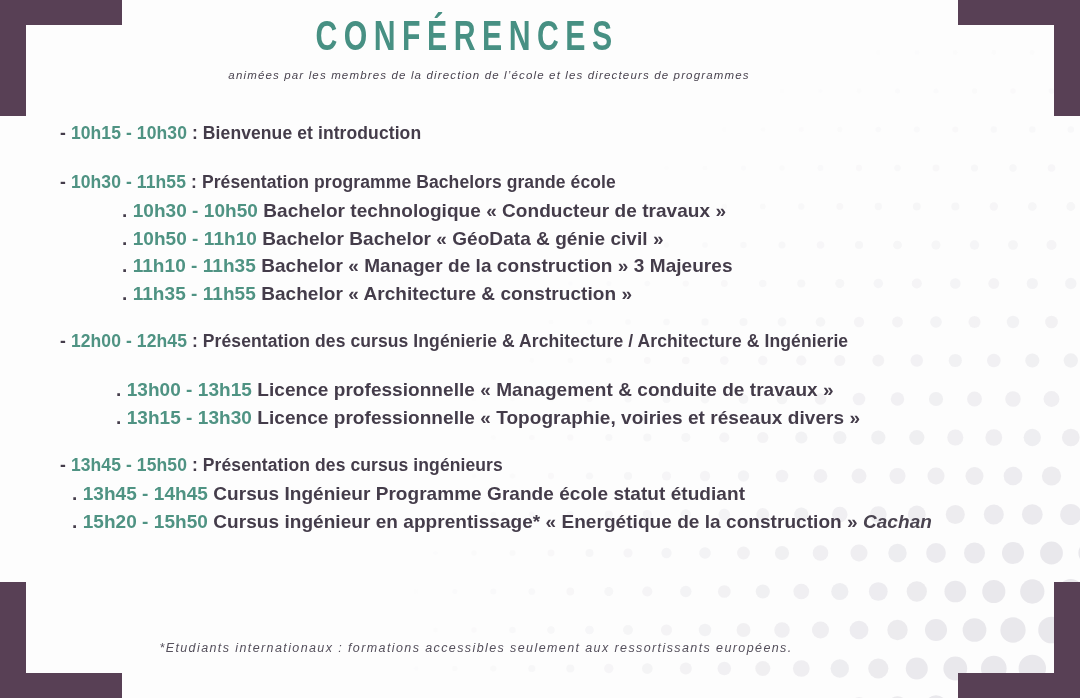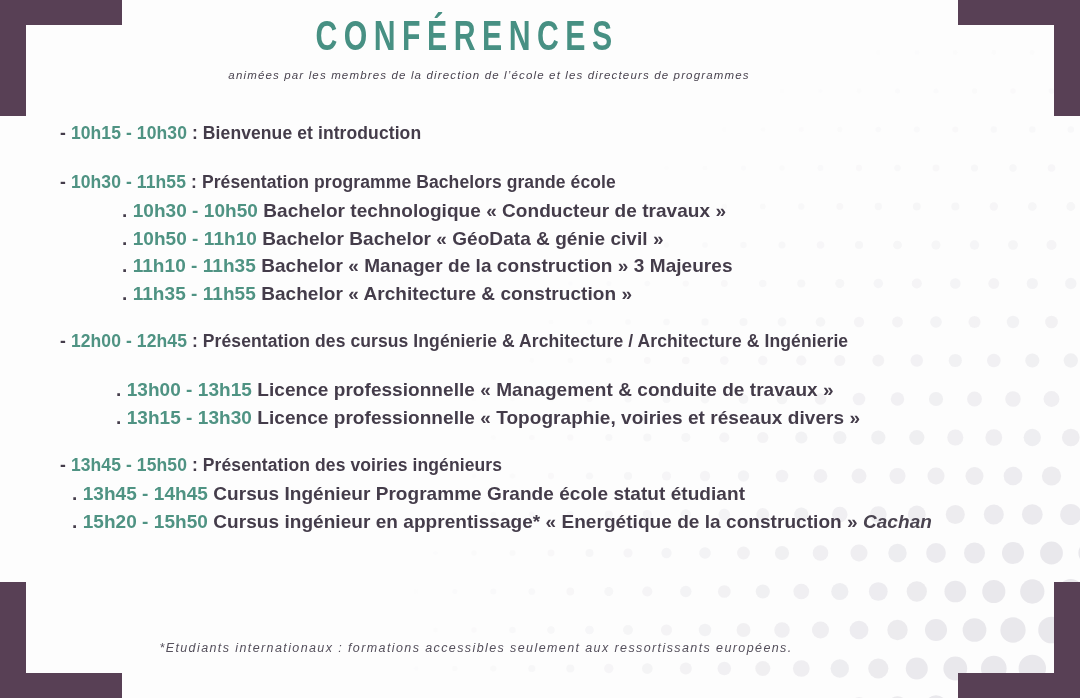--- a/index.html
+++ b/index.html
@@ -421,21 +421,21 @@
         <div class="line-sub indent-b"><span class="bullet">. </span><span class="time">11h35 - 11h55</span><span class="sep">  </span><span class="desc">Bachelor « Architecture &amp; construction »</span><span class="ital"></span></div>
       </div>
       <div class="block">
         <div class="line-main"><span class="bullet">- </span><span class="time">12h00 - 12h45</span><span class="sep"> : </span><span class="desc">Présentation des cursus Ingénierie &amp; Architecture / Architecture &amp; Ingénierie</span></div>
       </div>
       <div class="block">
         <div class="line-sub "><span class="bullet">. </span><span class="time">13h00 - 13h15</span><span class="sep"> </span><span class="desc">Licence professionnelle « Management &amp; conduite de travaux »</span><span class="ital"></span></div>
         <div class="line-sub "><span class="bullet">. </span><span class="time">13h15 - 13h30</span><span class="sep"> </span><span class="desc">Licence professionnelle « Topographie, voiries et réseaux divers »</span><span class="ital"></span></div>
       </div>
       <div class="block">
-        <div class="line-main"><span class="bullet">- </span><span class="time">13h45 - 15h50</span><span class="sep"> : </span><span class="desc">Présentation des voiries ingénieurs</span></div>
+        <div class="line-main"><span class="bullet">- </span><span class="time">13h45 - 15h50</span><span class="sep"> : </span><span class="desc">Présentation des cursus ingénieurs</span></div>
         <div class="line-sub indent-c"><span class="bullet">. </span><span class="time">13h45 - 14h45</span><span class="sep"> </span><span class="desc">Cursus Ingénieur Programme Grande école statut étudiant</span><span class="ital"></span></div>
         <div class="line-sub indent-c"><span class="bullet">. </span><span class="time">15h20 - 15h50</span><span class="sep"> </span><span class="desc">Cursus ingénieur en apprentissage* « Energétique de la construction » </span><span class="ital">Cachan</span></div>
       </div>
     </div>
 
   <div class="footnote">*Etudiants internationaux : formations accessibles seulement aux ressortissants européens.</div>
 
 </div>
 
 </body></html>

